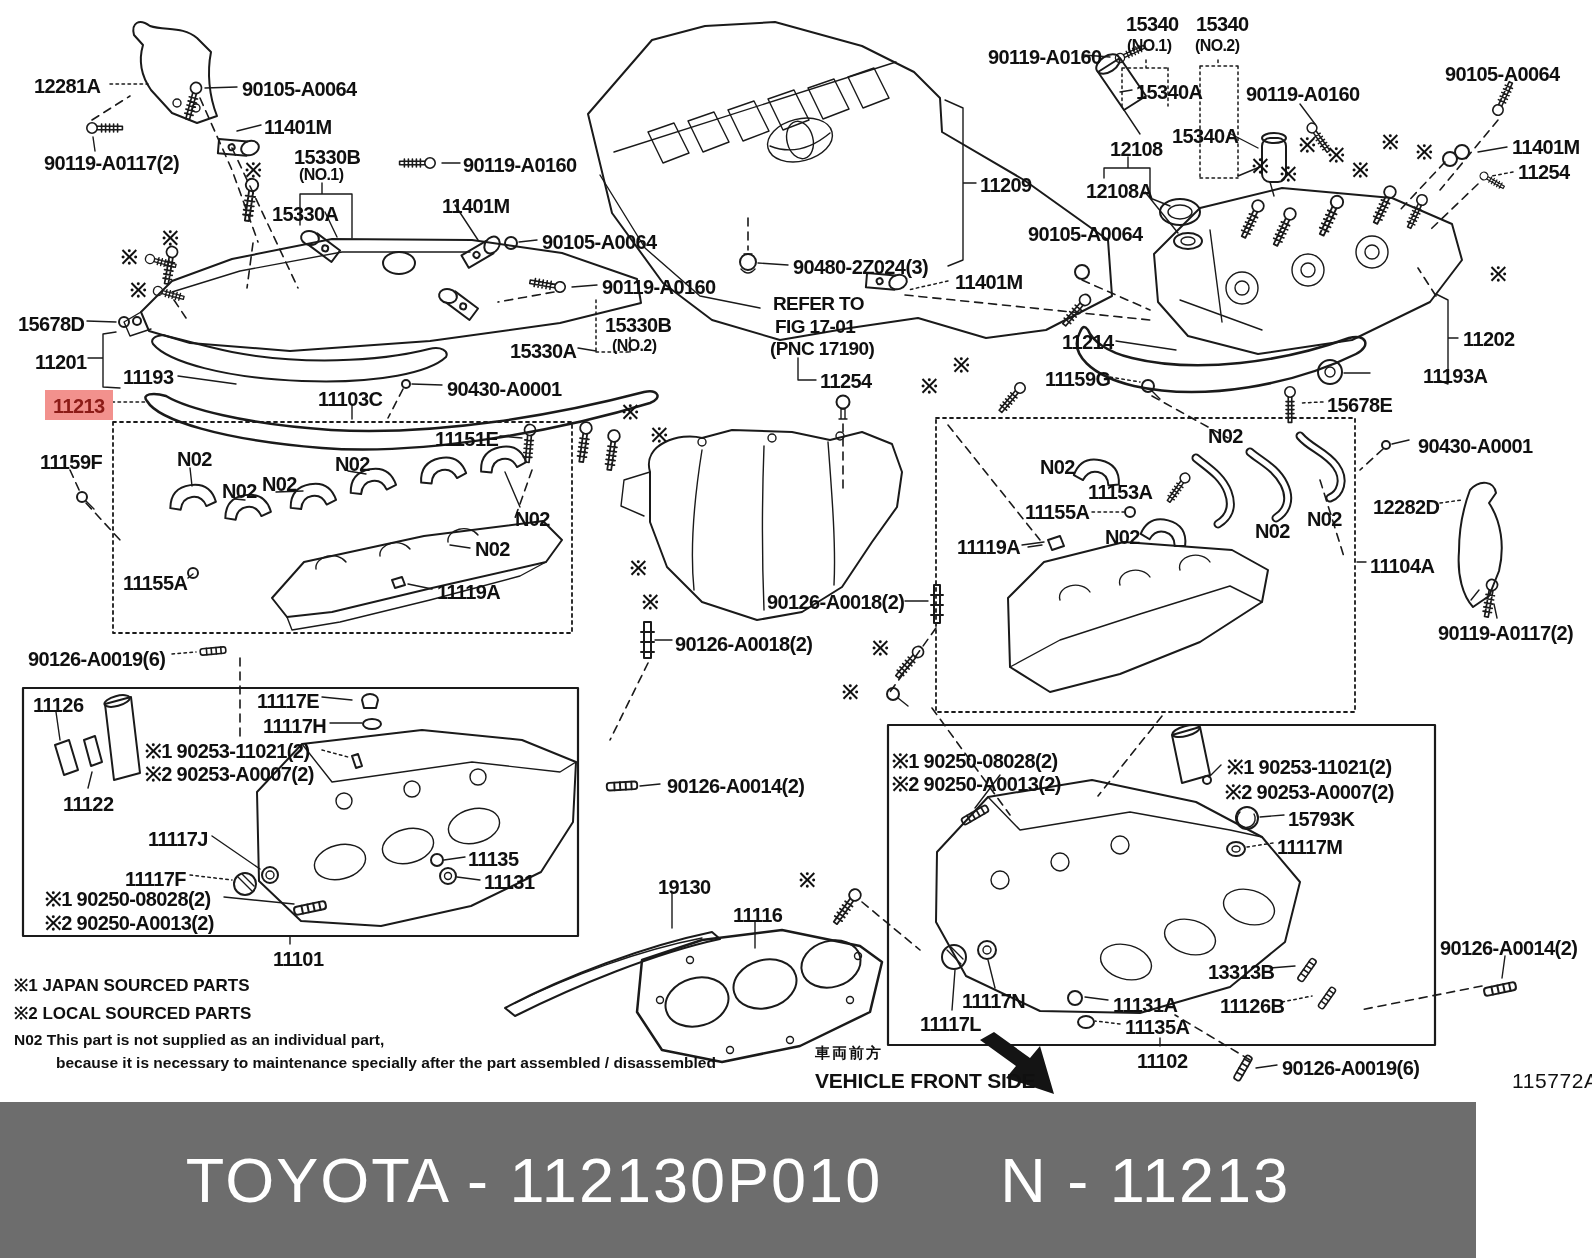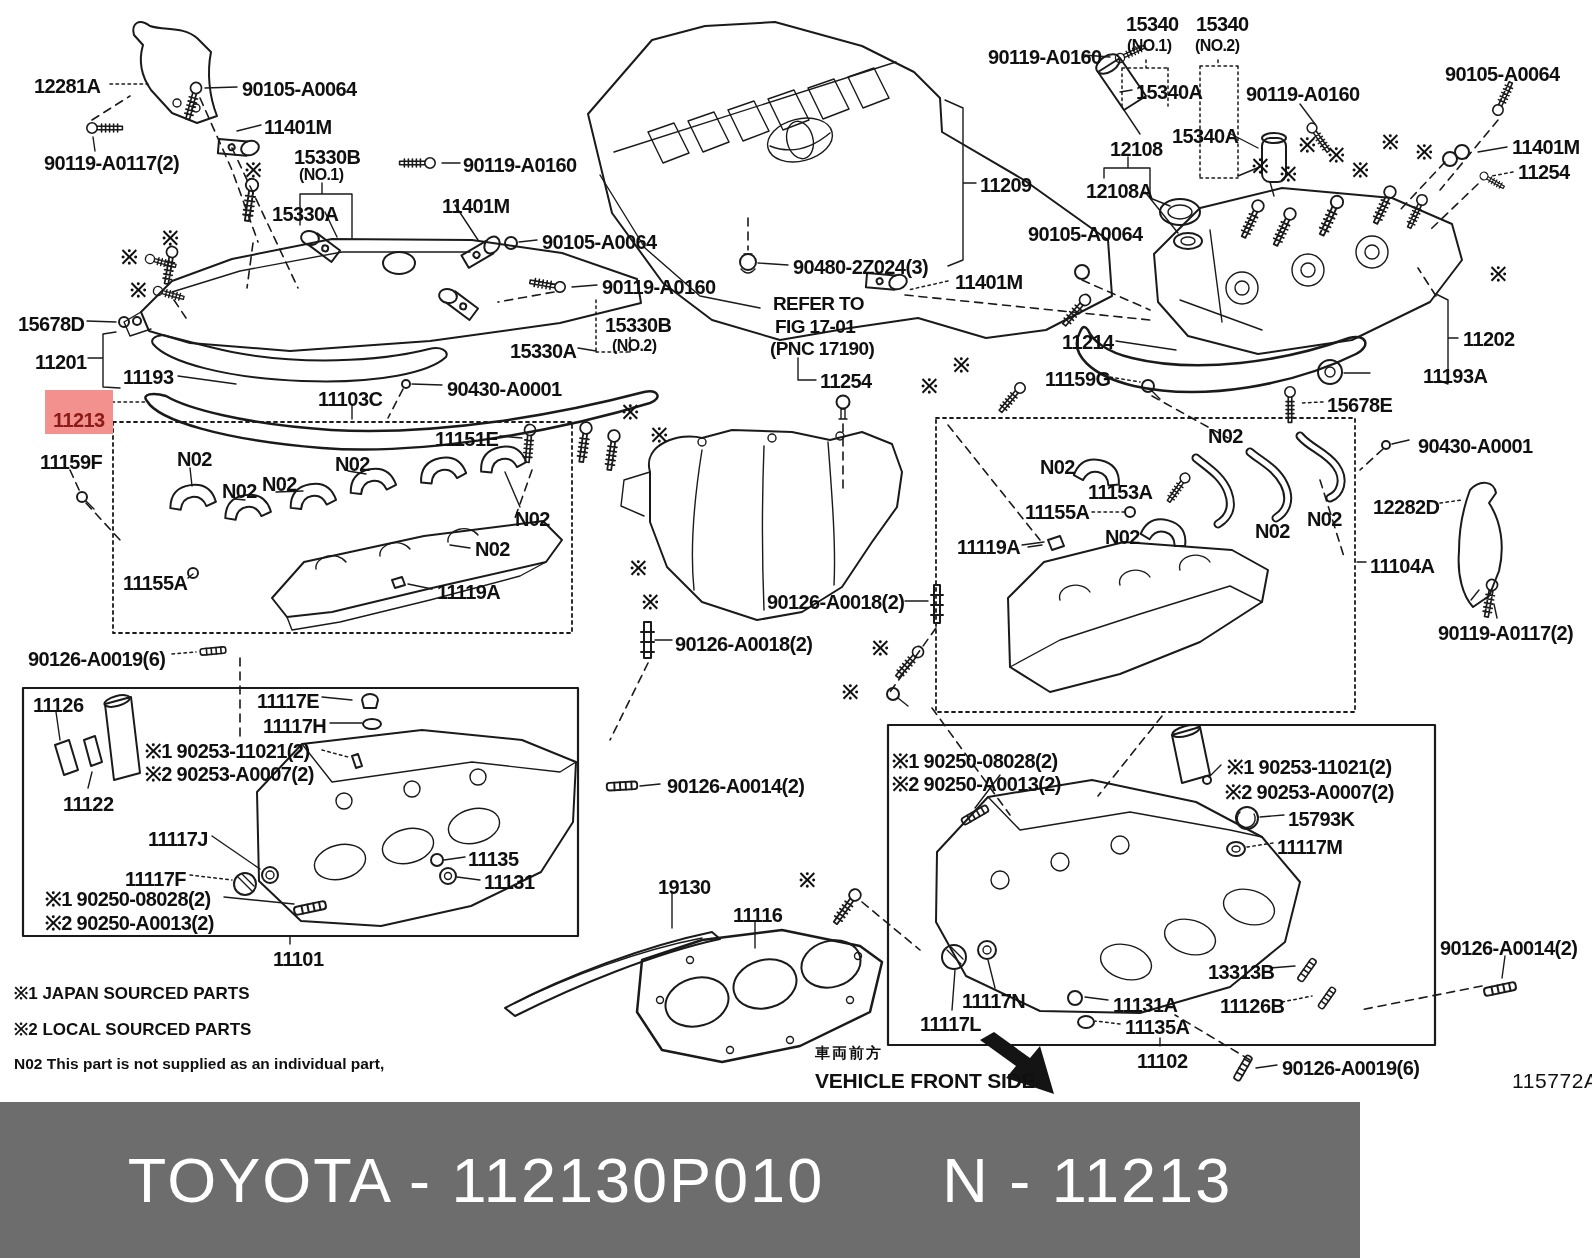--- a/index.html
+++ b/index.html
@@ -17,26 +17,26 @@
   svg .t5{stroke:#fff;stroke-width:5}
   svg .fill{fill:#141414;stroke:none}
   svg .g25{stroke-width:2.5}
   .lb{position:absolute;font-weight:bold;font-size:20px;line-height:1;letter-spacing:-0.6px;
       color:#101010;white-space:pre;}
   .sm{font-size:16px;}
   .note{font-size:19px;}
   .jp{font-size:15px;letter-spacing:2px;}
   .en{font-size:21px;letter-spacing:-0.2px;}
   .code{font-size:21px;font-weight:normal;letter-spacing:0.6px;}
-  .hl{background:#f2918d;color:#8c1b17;padding:20px 8px 4px;}
+  .hl{background:#f2918d;color:#8c1b17;padding:6px 8px 4px;}
   #legend{position:absolute;left:14px;top:972px;}
-  .legend-line{font-weight:bold;font-size:17px;line-height:28px;color:#101010;white-space:pre;margin-top:8px;}
+  .legend-line{font-weight:bold;font-size:17px;line-height:28px;color:#101010;white-space:pre;}
   .legend-line.small{font-size:15.5px;line-height:23px;}
   .legend-line.indent{margin-left:42px;}
-  #footer{position:absolute;left:0;top:1102px;width:1360px;height:156px;background:#6d6d6d;
+  #footer{position:absolute;left:0;top:1102px;width:1476px;height:156px;background:#6d6d6d;
           display:flex;align-items:center;justify-content:center;gap:118px;}
   #footer span{color:#fff;font-size:63px;font-weight:400;letter-spacing:2px;white-space:pre;}
 </style>
 </head>
 <body>
 
 <div id="stage">
   <div id="diagram">
 
     <svg width="1592" height="1102" viewBox="0 0 1592 1102">
@@ -475,20 +475,21 @@
         <div class="lb ref" style="left: 1382px; top: 132px;">※</div>
         <div class="lb ref" style="left: 1352px; top: 160px;">※</div>
         <div class="lb ref" style="left: 1416px; top: 142px;">※</div>
         <div class="lb ref" style="left: 1490px; top: 264px;">※</div>
         <div class="lb ref" style="left: 799px; top: 870px;">※</div>
       </div>
     <div id="legend">
         <div class="legend-line">※1 JAPAN SOURCED PARTS</div>
         <div class="legend-line">※2 LOCAL SOURCED PARTS</div>
         <div class="legend-line small">N02 This part is not supplied as an individual part,</div>
+        <div class="legend-line small indent">because it is necessary to maintenance specially after the part assembled / disassembled</div>
       </div>
   </div>
 
   <div id="footer">
     <span>TOYOTA - 112130P010</span>
     <span>N - 11213</span>
   </div>
 </div>
 
 </body></html>

